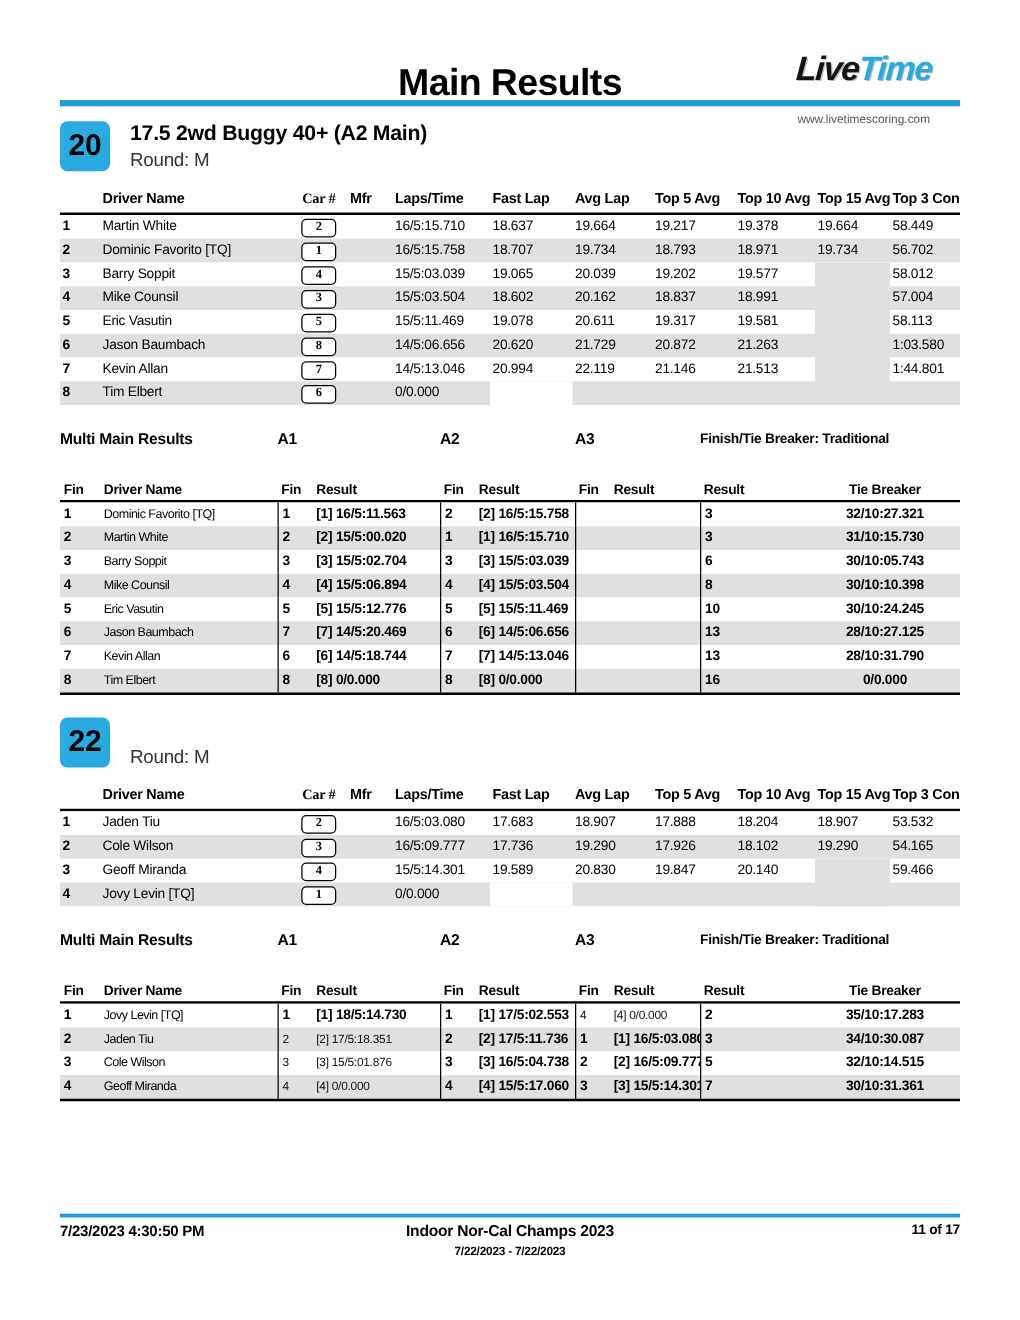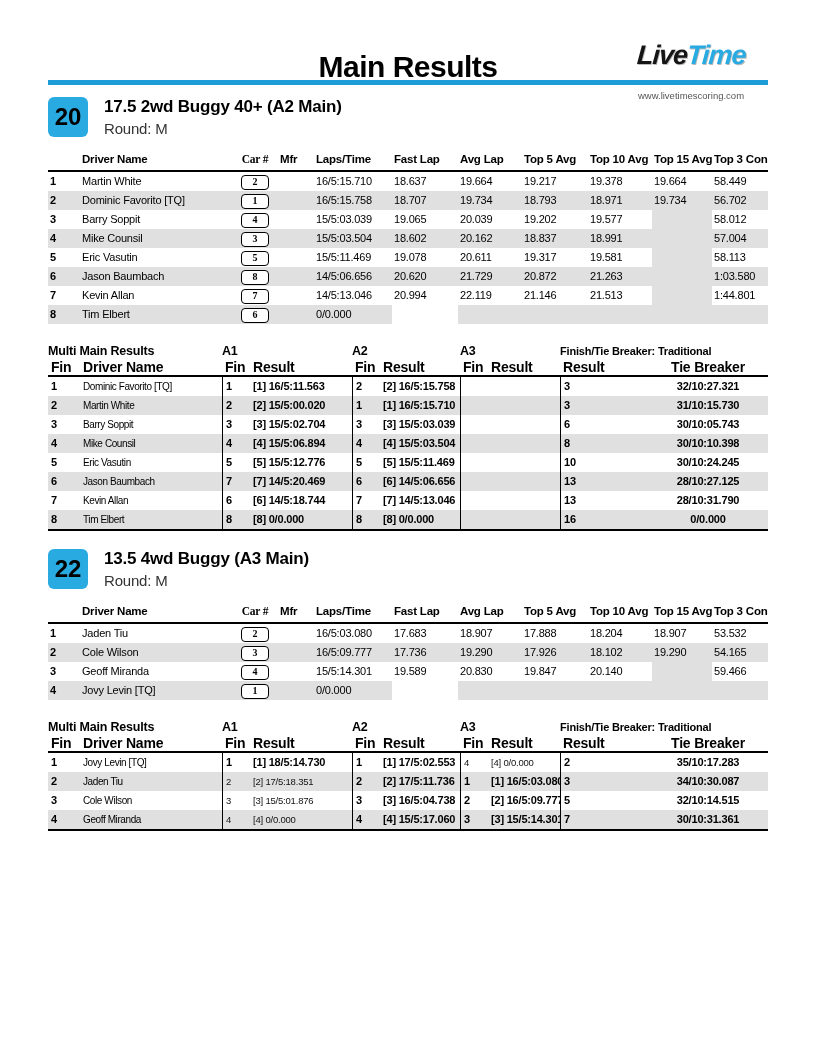--- a/index.html
+++ b/index.html
@@ -41,21 +41,21 @@
              min-width:20px;height:13px;padding:0 3px;margin-top:2px;
              border:1.7px solid #000;border-radius:4px;background:#fff;
              font-size:10px;font-weight:bold;line-height:12px;}
 
   
   .mtable{margin-top:19px;}
   .mgrid{display:grid;grid-template-columns:32px 142px 28px 102px 28px 80px 28px 72px 88px 120px;}
   .mtitle-row{display:grid;grid-template-columns:174px 130px 108px 100px 208px;
               height:16px;line-height:16px;font-size:12.5px;font-weight:bold;}
   .mtb-label{font-size:11px;}
-  .mhead{height:16px;line-height:16px;font-size:14px;font-weight:bold;border-bottom:2.5px solid #000;}
+  .mhead{height:16px;line-height:16px;font-size:11px;font-weight:bold;border-bottom:2.5px solid #000;margin-top:25px;}
   .mrow{height:19px;line-height:19px;font-size:11px;}
   .mcell{overflow:hidden;white-space:nowrap;padding-left:3px;}
   .mdriver{font-size:10px;letter-spacing:-0.4px;}
   .mbold{font-weight:bold;}
   .mlight{font-weight:normal;font-size:9.5px;color:#111;}
   .vline{border-left:1.6px solid #000;}
   .tie{text-align:center;padding-left:0;}
   .mbottom{border-bottom:2px solid #000;}
 
   
@@ -321,21 +321,20 @@
               <div class="mcell vline mlight"></div>
               <div class="mcell mlight"></div>
               <div class="mcell vline mbold">16</div>
               <div class="mcell tie mbold">0/0.000</div>
             </div>
           </div>
         </div>
         <div class="section" style="margin-top: 14px;">
           <div class="sec-head">
             <div class="race-badge">22</div>
-            <div class="sec-title">13.5 4wd Buggy (A3 Main)</div>
             <div class="sec-round">Round: M</div>
           </div>
           <div class="rtable">
             <div class="rgrid rhead">
               <div class="rcell"></div>
               <div class="rcell">Driver Name</div>
               <div class="rcell car">Car #</div>
               <div class="rcell">Mfr</div>
               <div class="rcell">Laps/Time</div>
               <div class="rcell">Fast Lap</div>
@@ -464,13 +463,24 @@
               <div class="mcell vline mbold">3</div>
               <div class="mcell mbold">[3] 15/5:14.301</div>
               <div class="mcell vline mbold">7</div>
               <div class="mcell tie mbold">30/10:31.361</div>
             </div>
           </div>
         </div>
       </div>
   </div>
 
+  <div class="footer">
+    <div class="footer-rule"></div>
+    <div class="footer-grid">
+      <div class="f-left">7/23/2023 4:30:50 PM</div>
+      <div class="f-center">
+        <div class="f-event">Indoor Nor-Cal Champs 2023</div>
+        <div class="f-dates">7/22/2023 - 7/22/2023</div>
+      </div>
+      <div class="f-right">11 of 17</div>
+    </div>
+  </div>
 </div>
 
 </body></html>

